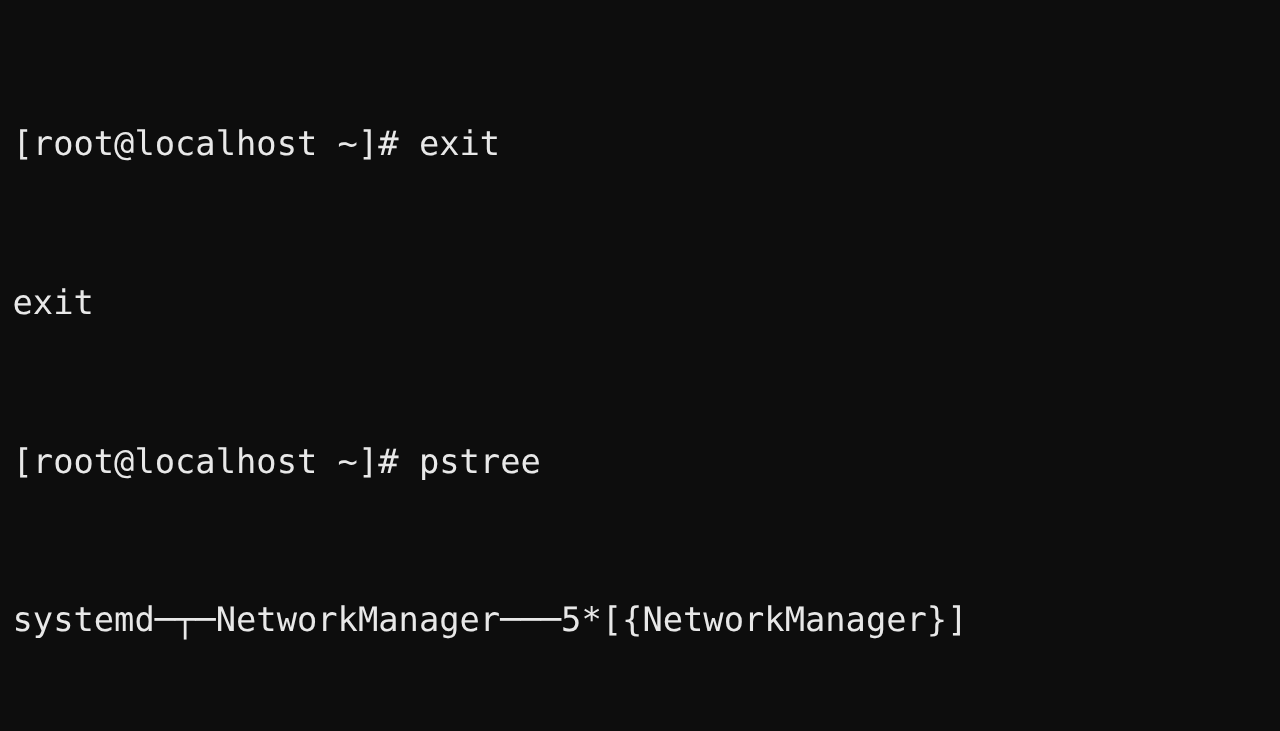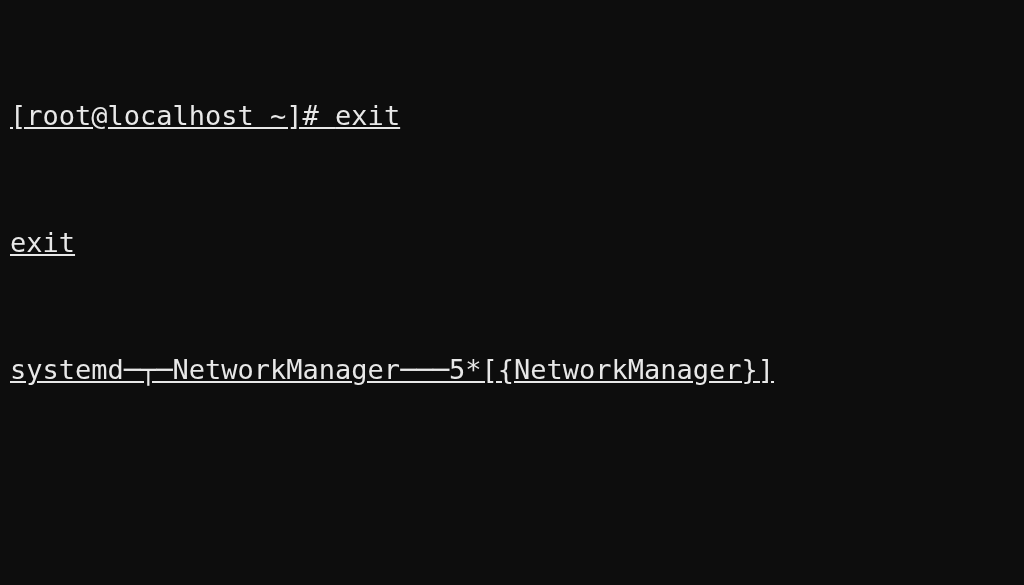--- a/index.html
+++ b/index.html
@@ -14,28 +14,29 @@
     font-family: "Menlo", "DejaVu Sans Mono", "Liberation Mono", "Consolas", monospace;
     font-size: 27px;
     line-height: 1.57;
     color: #e8e8e8;
     white-space: pre;
     padding: 10px 10px 0 10px;
     letter-spacing: 0px;
     font-variant-ligatures: none;
     position: relative;
   }
-  .line { display: block; text-decoration: underline; }
+  .line { display: block; }
 </style>
 </head>
 <body>
 
 <div class="term">
   <span class="line"><span>[root@localhost ~]# </span><span>exit</span></span>
   <span class="line">exit</span>
+  <span class="line"><span>[root@localhost ~]# </span><span>pstree</span></span>
   <span class="line">systemd─┬─NetworkManager───5*[{NetworkManager}]</span>
   
   
   
   
   
   
   
   
   

